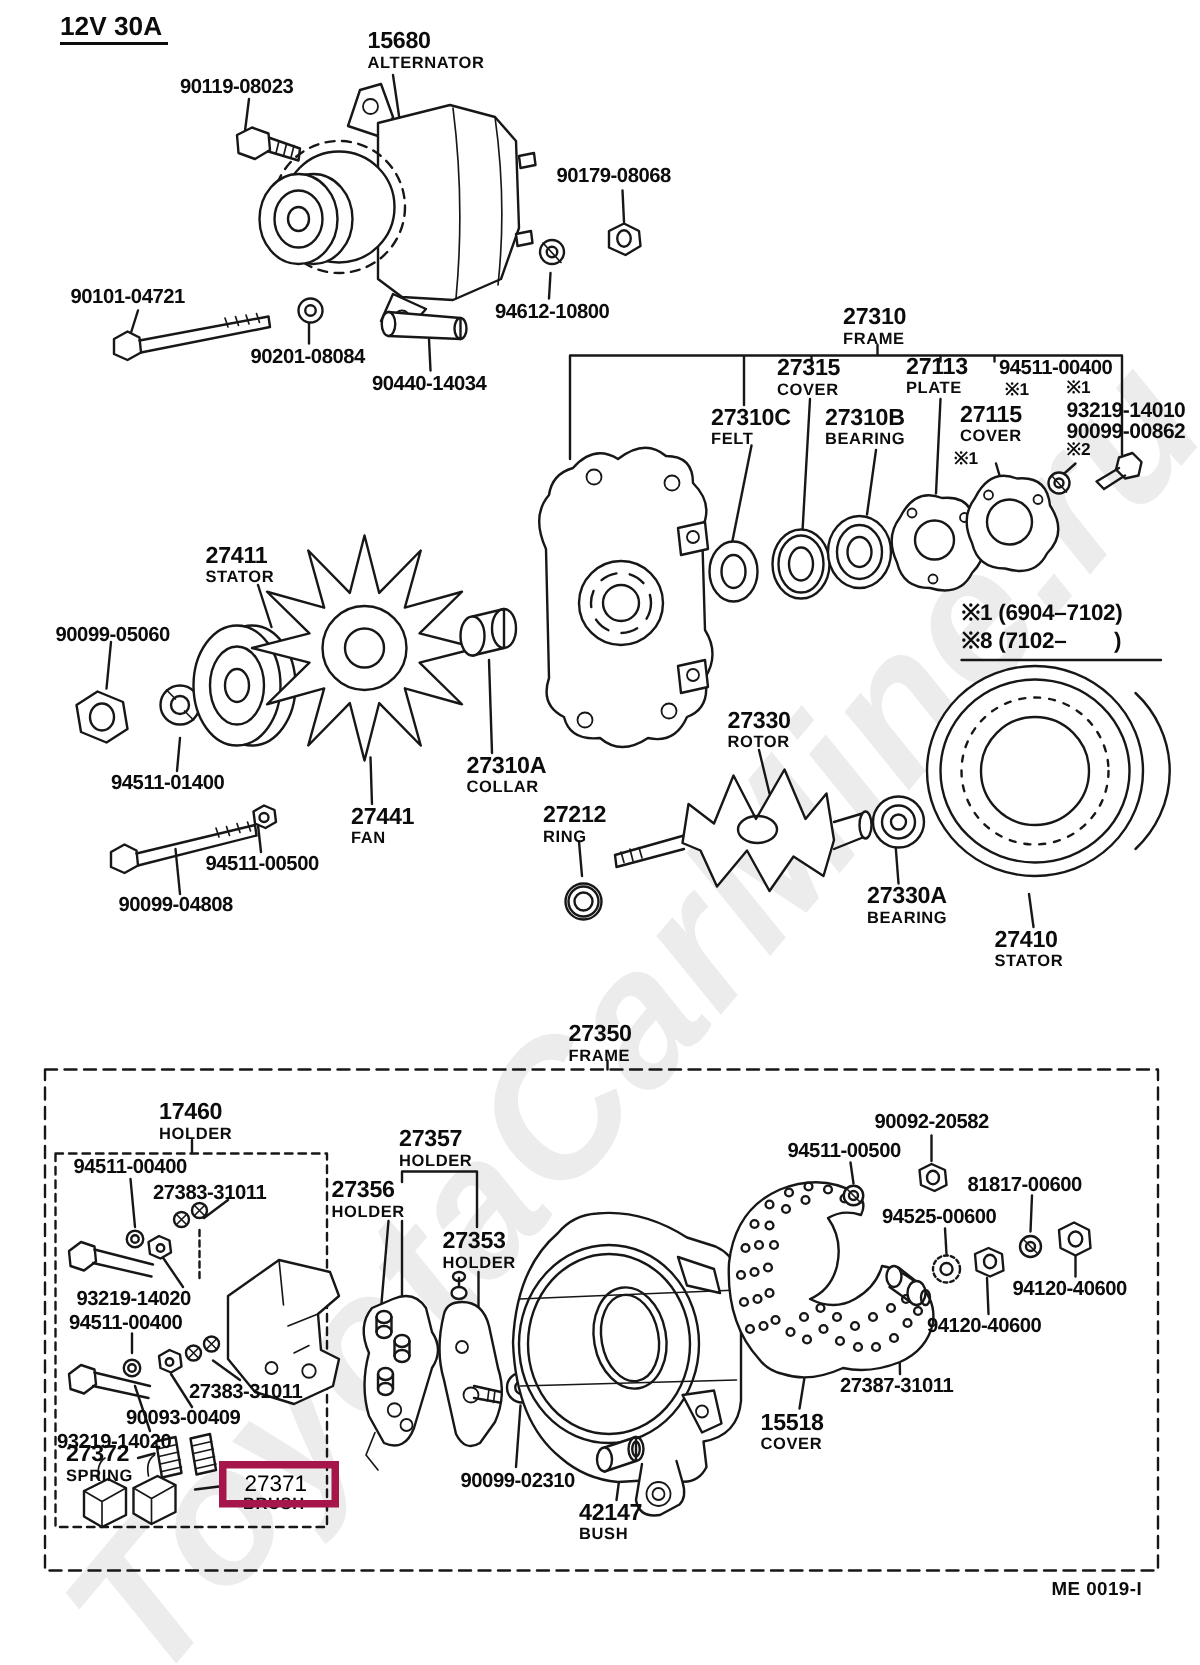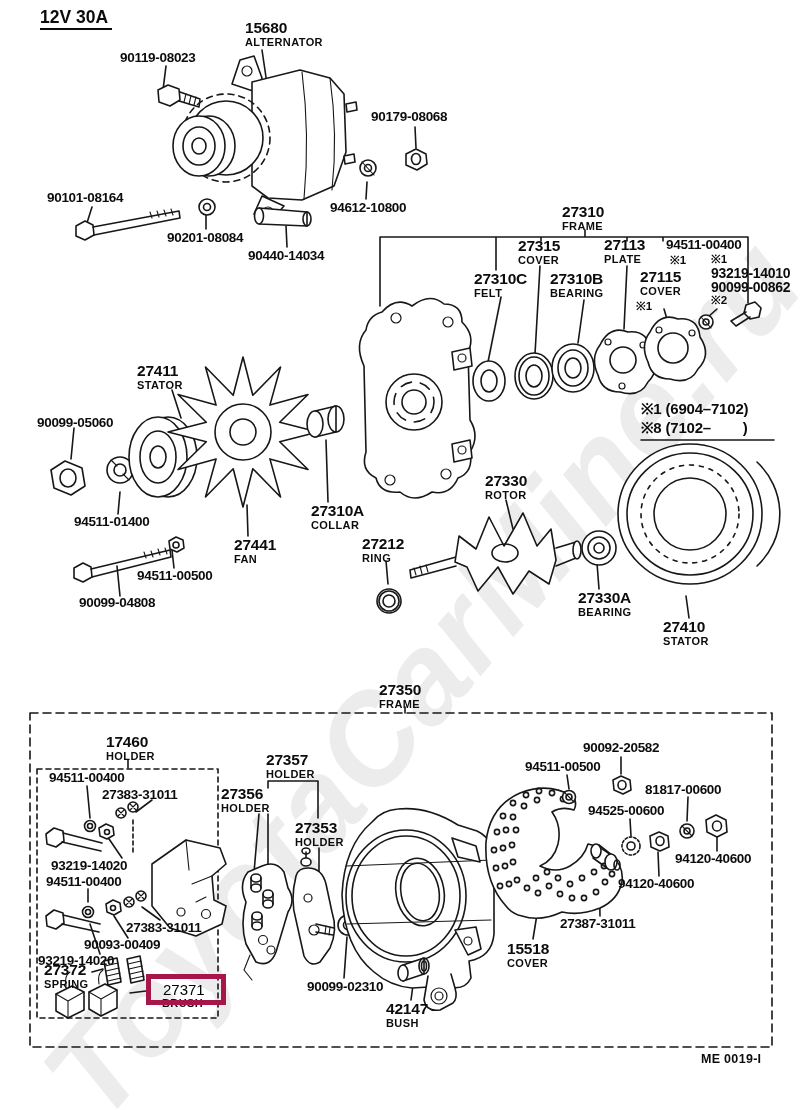--- a/index.html
+++ b/index.html
@@ -433,21 +433,21 @@
       <span class="num">15680</span>
       <span class="nm">ALTERNATOR</span>
     </div>
   <div class="lbl" style="left:120px;top:51px">
       <span class="num">90119-08023</span>
     </div>
   <div class="lbl" style="left:371px;top:110px">
       <span class="num">90179-08068</span>
     </div>
   <div class="lbl" style="left:47px;top:191px">
-      <span class="num">90101-08164</span>
+      <span class="num">90101-04721</span>
     </div>
   <div class="lbl" style="left:167px;top:231px">
       <span class="num">90201-08084</span>
     </div>
   <div class="lbl" style="left:330px;top:201px">
       <span class="num">94612-10800</span>
     </div>
   <div class="lbl" style="left:248px;top:249px">
       <span class="num">90440-14034</span>
     </div>

